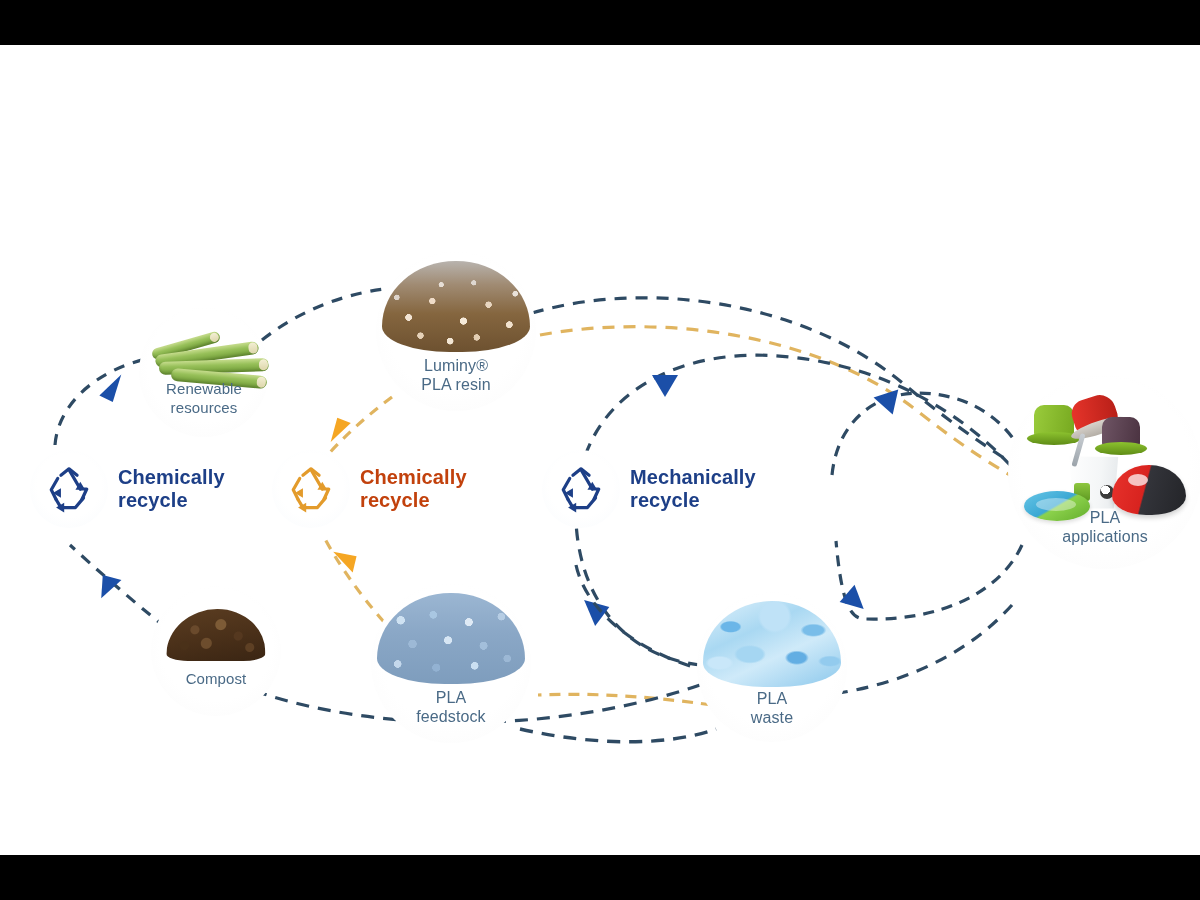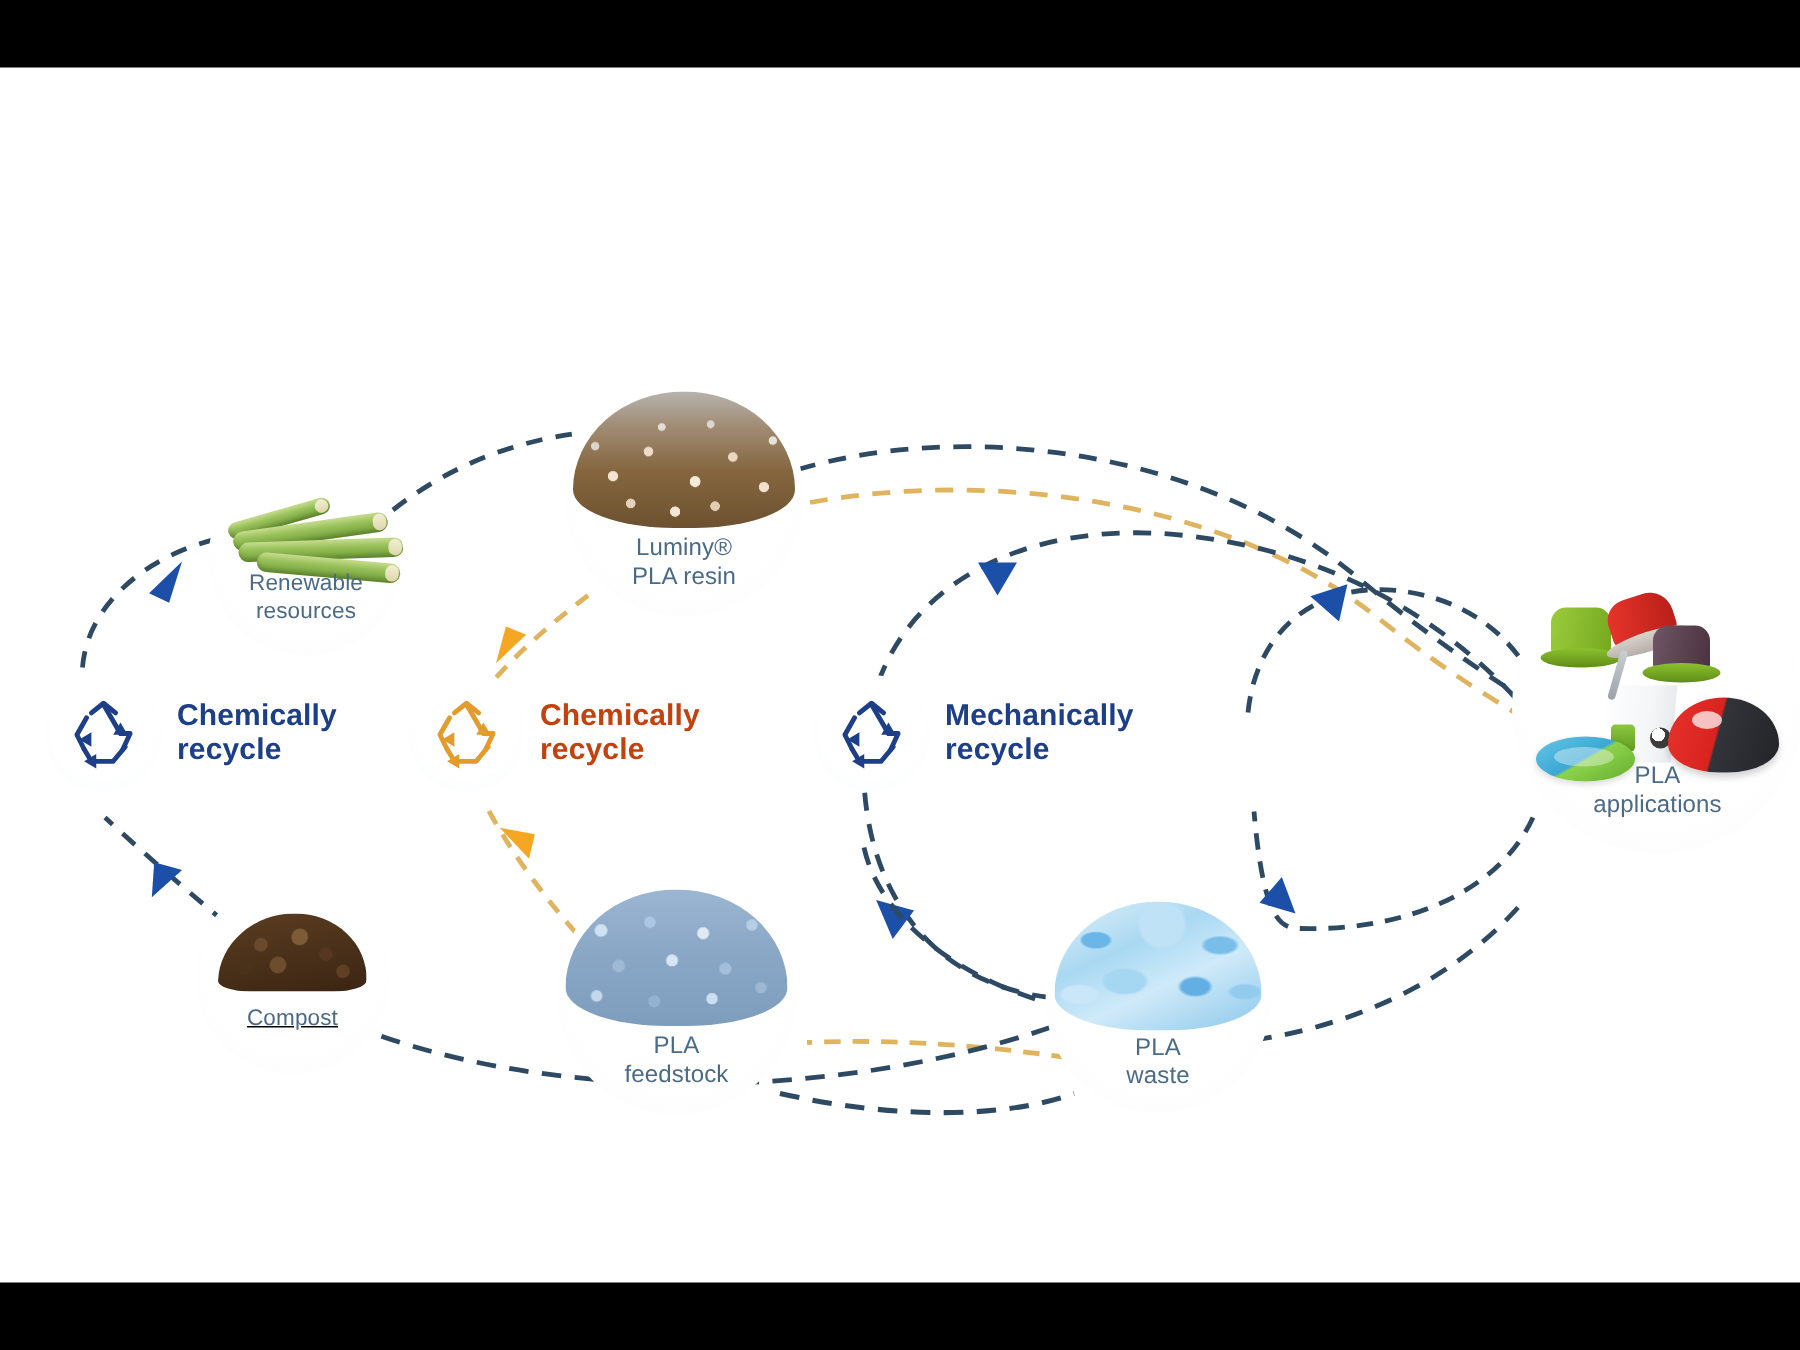--- a/index.html
+++ b/index.html
@@ -321,21 +321,21 @@
     </div>
 
     <div class="node" style="left:376px; top:206px; width:160px; height:160px;">
       <div class="bowl">
         <div class="dome tex-resin"></div>
       </div>
       <div class="caption" style="font-size:16px; margin-bottom:16px;">Luminy®
 PLA resin</div>
     </div>
 
-    <div class="node" style="left:130px; top:541px; width:130px; height:130px;text-decoration:underline;">
+    <div class="node" style="left:151px; top:541px; width:130px; height:130px;">
       <div class="bowl">
         <div class="tex-compost"></div>
       </div>
       <div class="caption" style="font-size:15px; margin-bottom:28px;">Compost</div>
     </div>
 
     <div class="node" style="left:371px; top:538px; width:160px; height:160px;">
       <div class="bowl">
         <div class="dome tex-feedstock"></div>
       </div>

